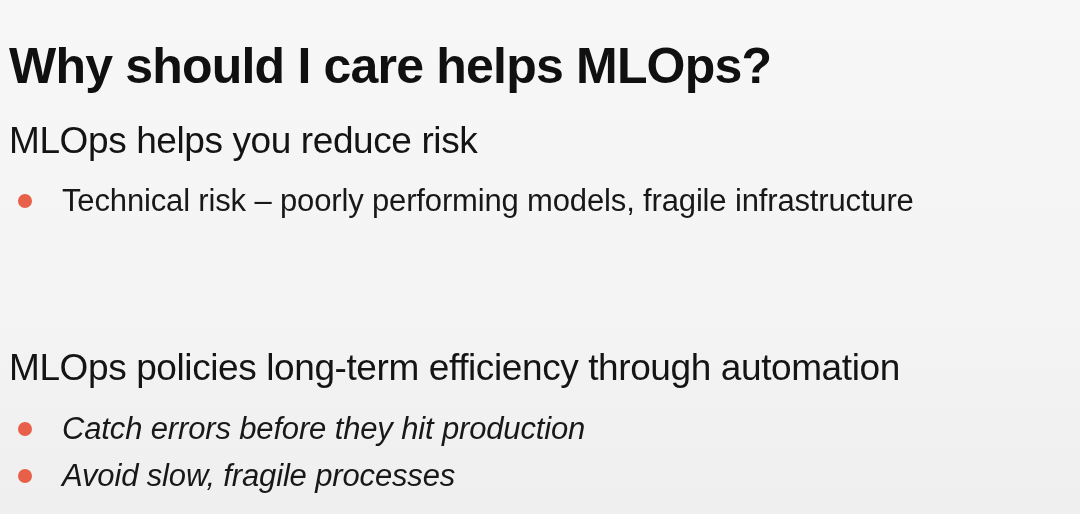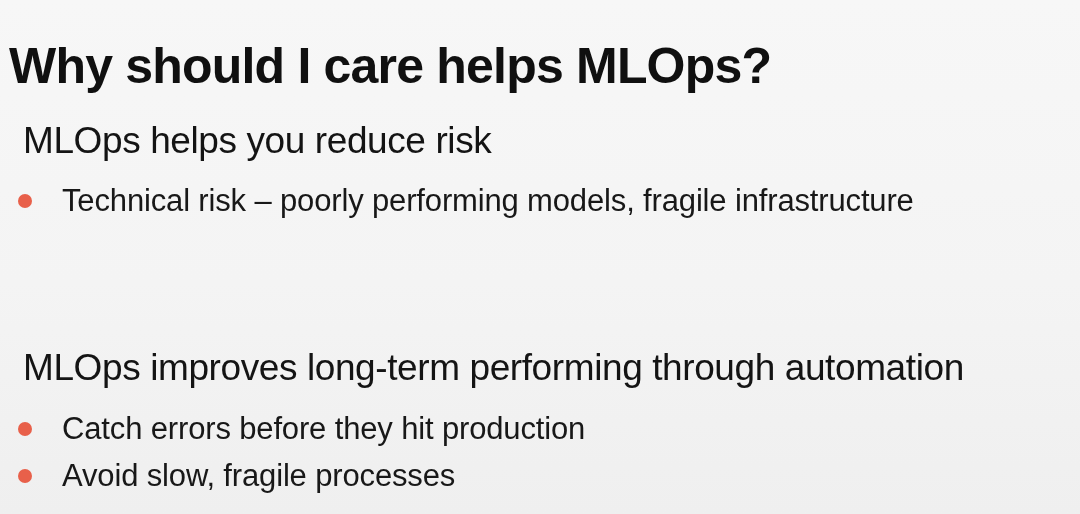--- a/index.html
+++ b/index.html
@@ -42,21 +42,21 @@
   
   .section {
     position: absolute;
     left: 0;
     width: 1080px;
   }
   .section-1 { top: 119px; }
   .section-2 { top: 346px; }
 
   .section-heading {
-    margin: 0 0 10px 23px;
+    margin: 0 0 10px 9px;
     font-size: 37px;
     font-weight: 400;
     letter-spacing: -0.4px;
     color: #141414;
     line-height: 1.2;
     white-space: nowrap;
   }
 
   .bullet-list {
     list-style: none;
@@ -91,42 +91,42 @@
   }
 
   .bullet-text {
     display: inline-block;
   }
 
   
   .section-1 .bullet-list { margin-top: 14px; }
   .section-1 .bullet-item { height: 48px; }
 
-  .section-2 .bullet-list { margin-top: 15px; }
+  .section-2 .bullet-list { margin-top: 15px; font-style: italic; }
   .section-2 .bullet-item { height: 47px; }
 </style>
 </head>
 <body>
 
 <div class="slide">
 
   <h1 class="slide-title">Why should I care helps MLOps?</h1>
 
   <div class="section section-1">
     <h2 class="section-heading">MLOps helps you reduce risk</h2>
     <ul class="bullet-list">
       <li class="bullet-item">
         <span class="bullet-dot" style="background: rgb(232, 96, 74);"></span>
         <span class="bullet-text">Technical risk – poorly performing models, fragile infrastructure</span>
       </li>
     </ul>
   </div>
 
   <div class="section section-2">
-    <h2 class="section-heading">MLOps improves long-term performing through automation</h2>
+    <h2 class="section-heading">MLOps policies long-term efficiency through automation</h2>
     <ul class="bullet-list">
       <li class="bullet-item">
         <span class="bullet-dot" style="background: rgb(232, 96, 74);"></span>
         <span class="bullet-text">Catch errors before they hit production</span>
       </li>
       <li class="bullet-item">
         <span class="bullet-dot" style="background: rgb(232, 96, 74);"></span>
         <span class="bullet-text">Avoid slow, fragile processes</span>
       </li>
     </ul>

